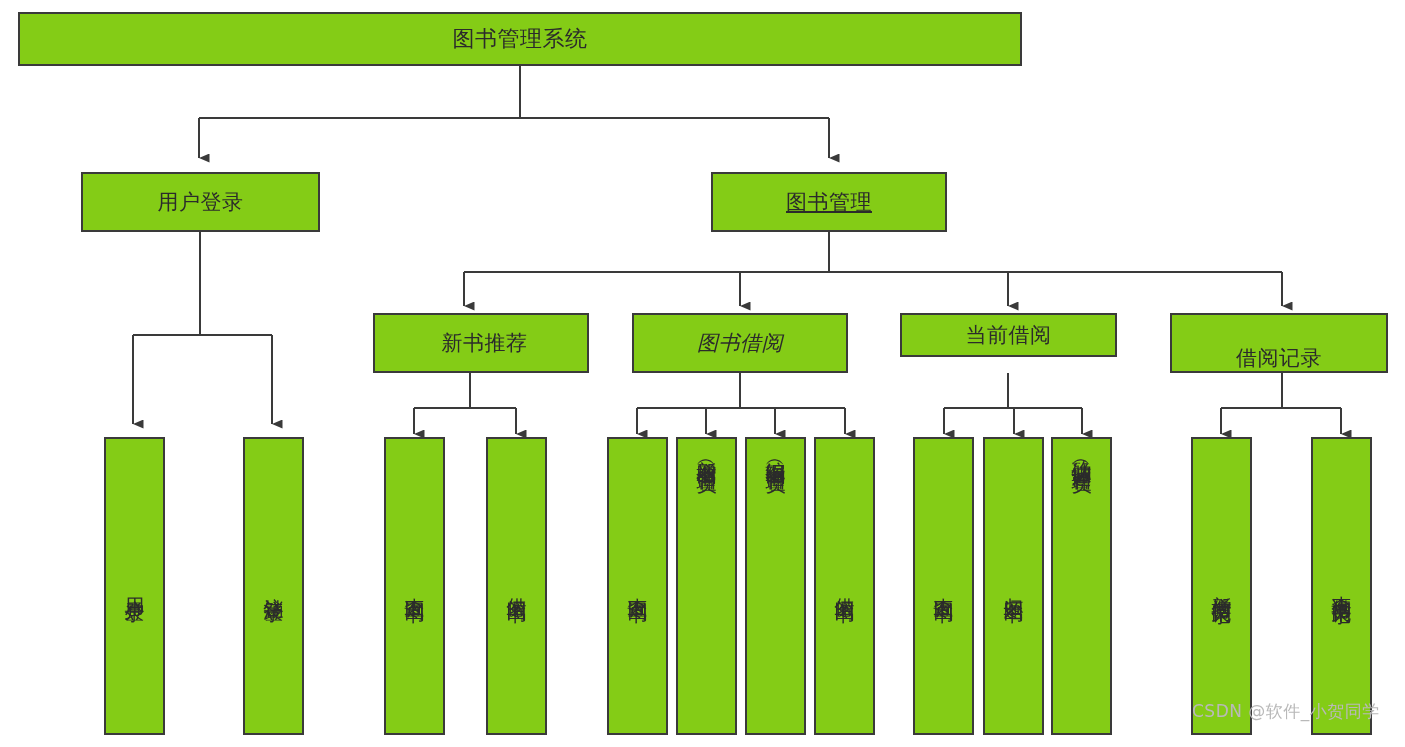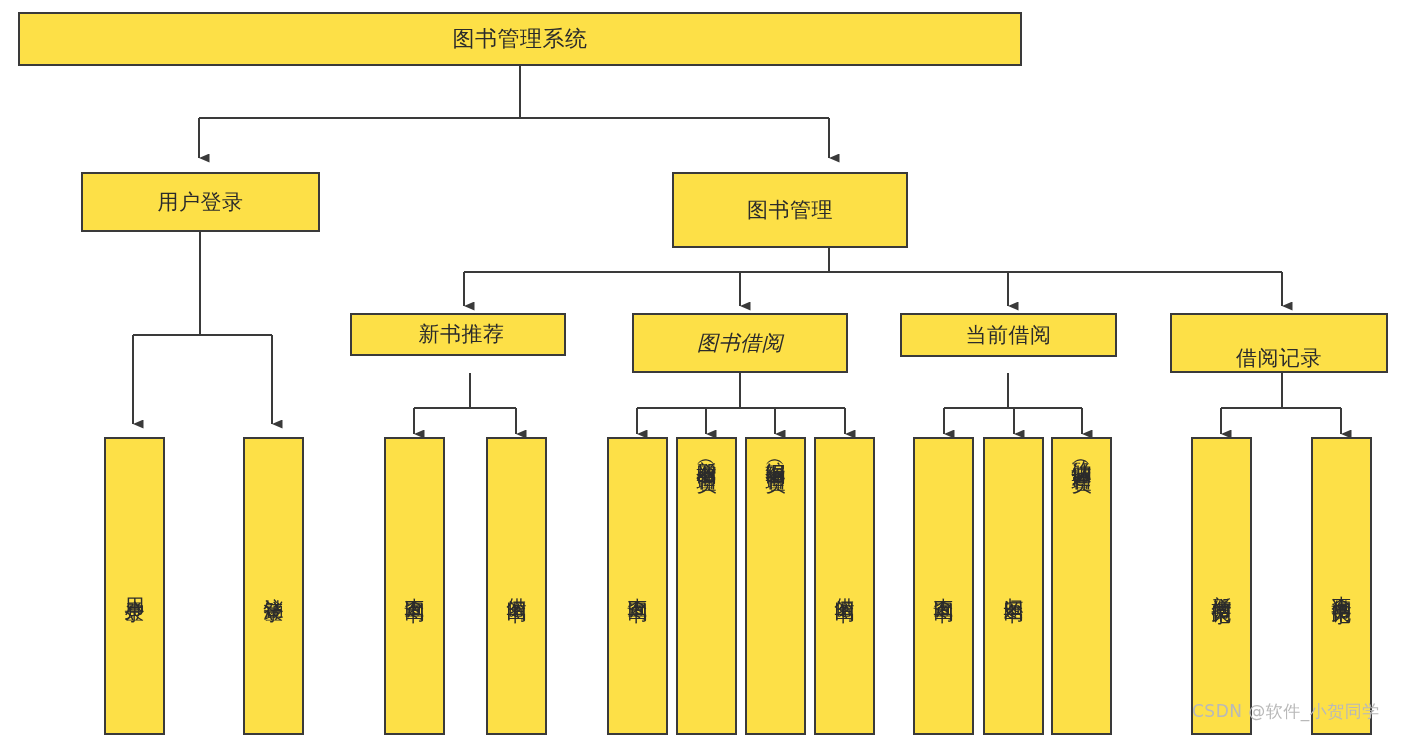--- a/index.html
+++ b/index.html
@@ -23,21 +23,21 @@
     left: 0;
     top: 0;
     width: 1405px;
     height: 747px;
     pointer-events: none;
   }
   .node {
     position: absolute;
     box-sizing: border-box;
     border: 2px solid #3a3a3a;
-    background: #fde047;
+    background: #84cc16;
     display: flex;
     align-items: center;
     justify-content: center;
     color: #2b2b2b;
   }
   .node-label {
     display: block;
     text-align: center;
     line-height: 1.18;
     letter-spacing: 0.5px;
@@ -132,25 +132,25 @@
     </g>
   </svg>
 
   <div class="node horizontal root" style="left:18px; top:12px; width:1004px; height:54px;">
     <span class="node-label">图书管理系统</span>
   </div>
 
   <div class="node horizontal" style="left:81px; top:172px; width:239px; height:60px;">
     <span class="node-label">用户登录</span>
   </div>
-  <div class="node horizontal" style="left:672px; top:172px; width:236px; height:76px;">
+  <div class="node horizontal" style="left:711px; top:172px; width:236px; height:60px;text-decoration:underline;">
     <span class="node-label">图书管理</span>
   </div>
 
-  <div class="node horizontal" style="left:350px; top:313px; width:216px; height:43px;padding-left:7px;">
+  <div class="node horizontal" style="left:373px; top:313px; width:216px; height:60px;padding-left:7px;">
     <span class="node-label">新书推荐</span>
   </div>
   <div class="node horizontal" style="left:632px; top:313px; width:216px; height:60px;font-style:italic;">
     <span class="node-label">图书借阅</span>
   </div>
   <div class="node horizontal" style="left:900px; top:313px; width:217px; height:44px;">
     <span class="node-label">当前借阅</span>
   </div>
   <div class="node horizontal" style="left:1170px; top:313px; width:218px; height:60px;align-items:flex-end;">
     <span class="node-label">借阅记录</span>

